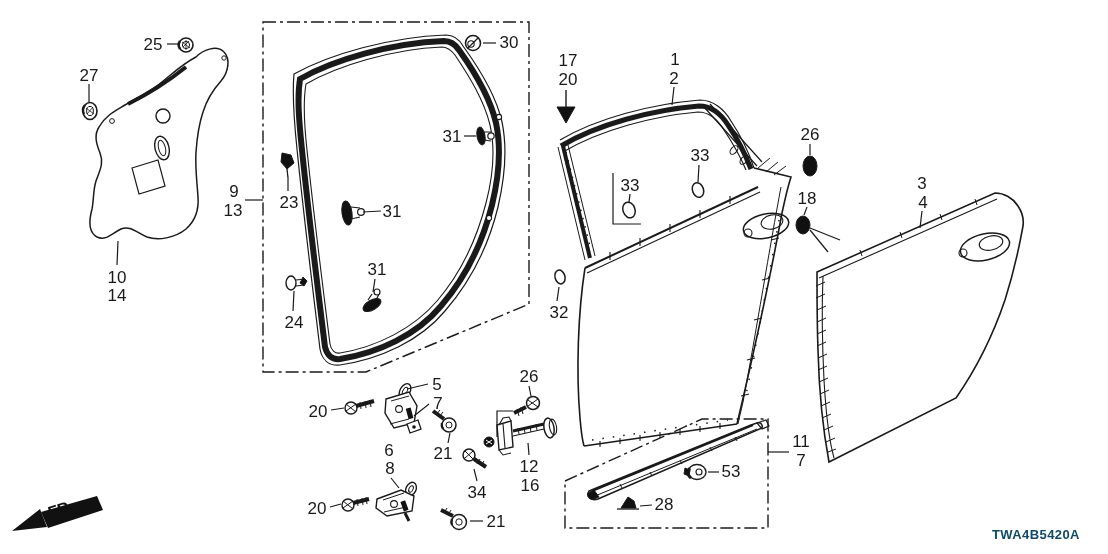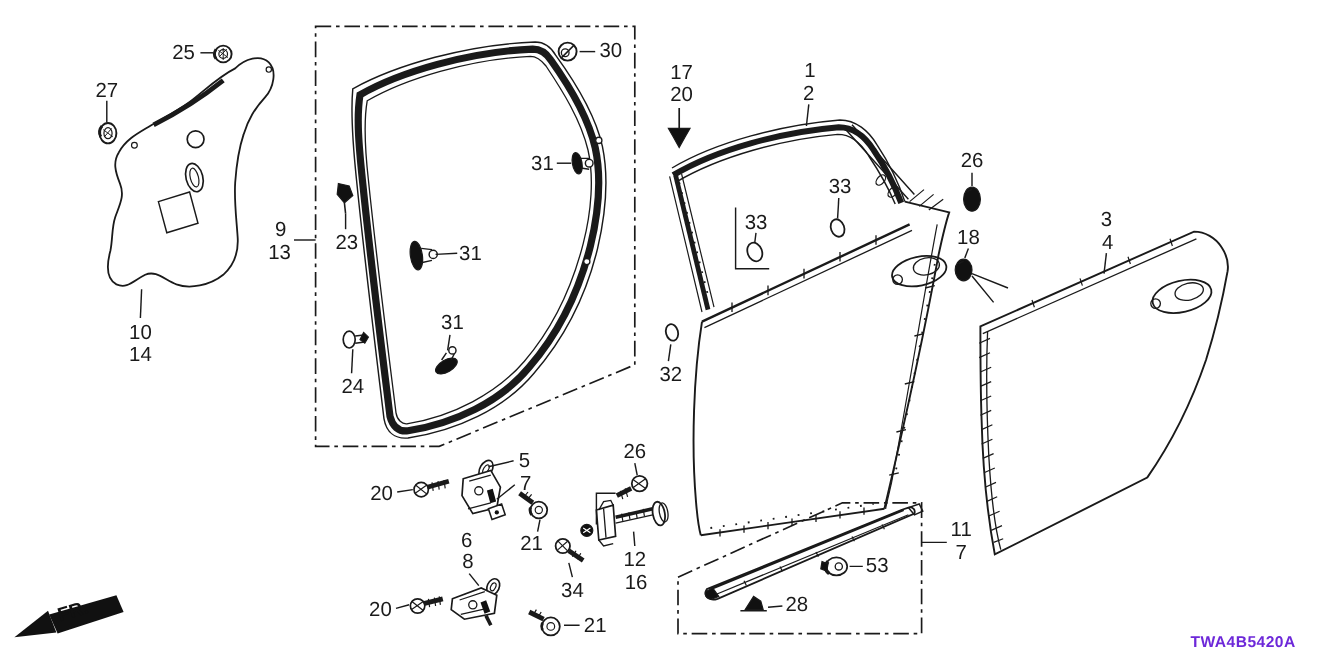--- a/index.html
+++ b/index.html
@@ -3,21 +3,21 @@
 <meta charset="utf-8">
 <style>
   html,body{margin:0;padding:0;background:#fff;}
   .stage{position:relative;width:1108px;height:554px;background:#ffffff;
          font-family:"Liberation Sans",sans-serif;overflow:hidden;}
   .stage svg{position:absolute;left:0;top:0;}
   .co{position:absolute;transform:translate(-50%,-50%);
       font-size:17px;line-height:1;color:#1a1a1a;font-weight:500;
       white-space:nowrap;user-select:none;}
   .code{position:absolute;left:992px;top:527px;width:110px;
-        font-size:13px;font-weight:700;letter-spacing:.4px;color:#6d28d9;}
+        font-size:13px;font-weight:700;letter-spacing:.4px;color:#0c4a6e;}
   .ln{stroke:#1a1a1a;fill:none;}
 </style>
 </head>
 <body>
 
 <div class="stage">
 
 <svg width="1108" height="554" viewBox="0 0 1108 554">
 
   <g stroke="#1a1a1a" fill="none" stroke-width="1.5">

